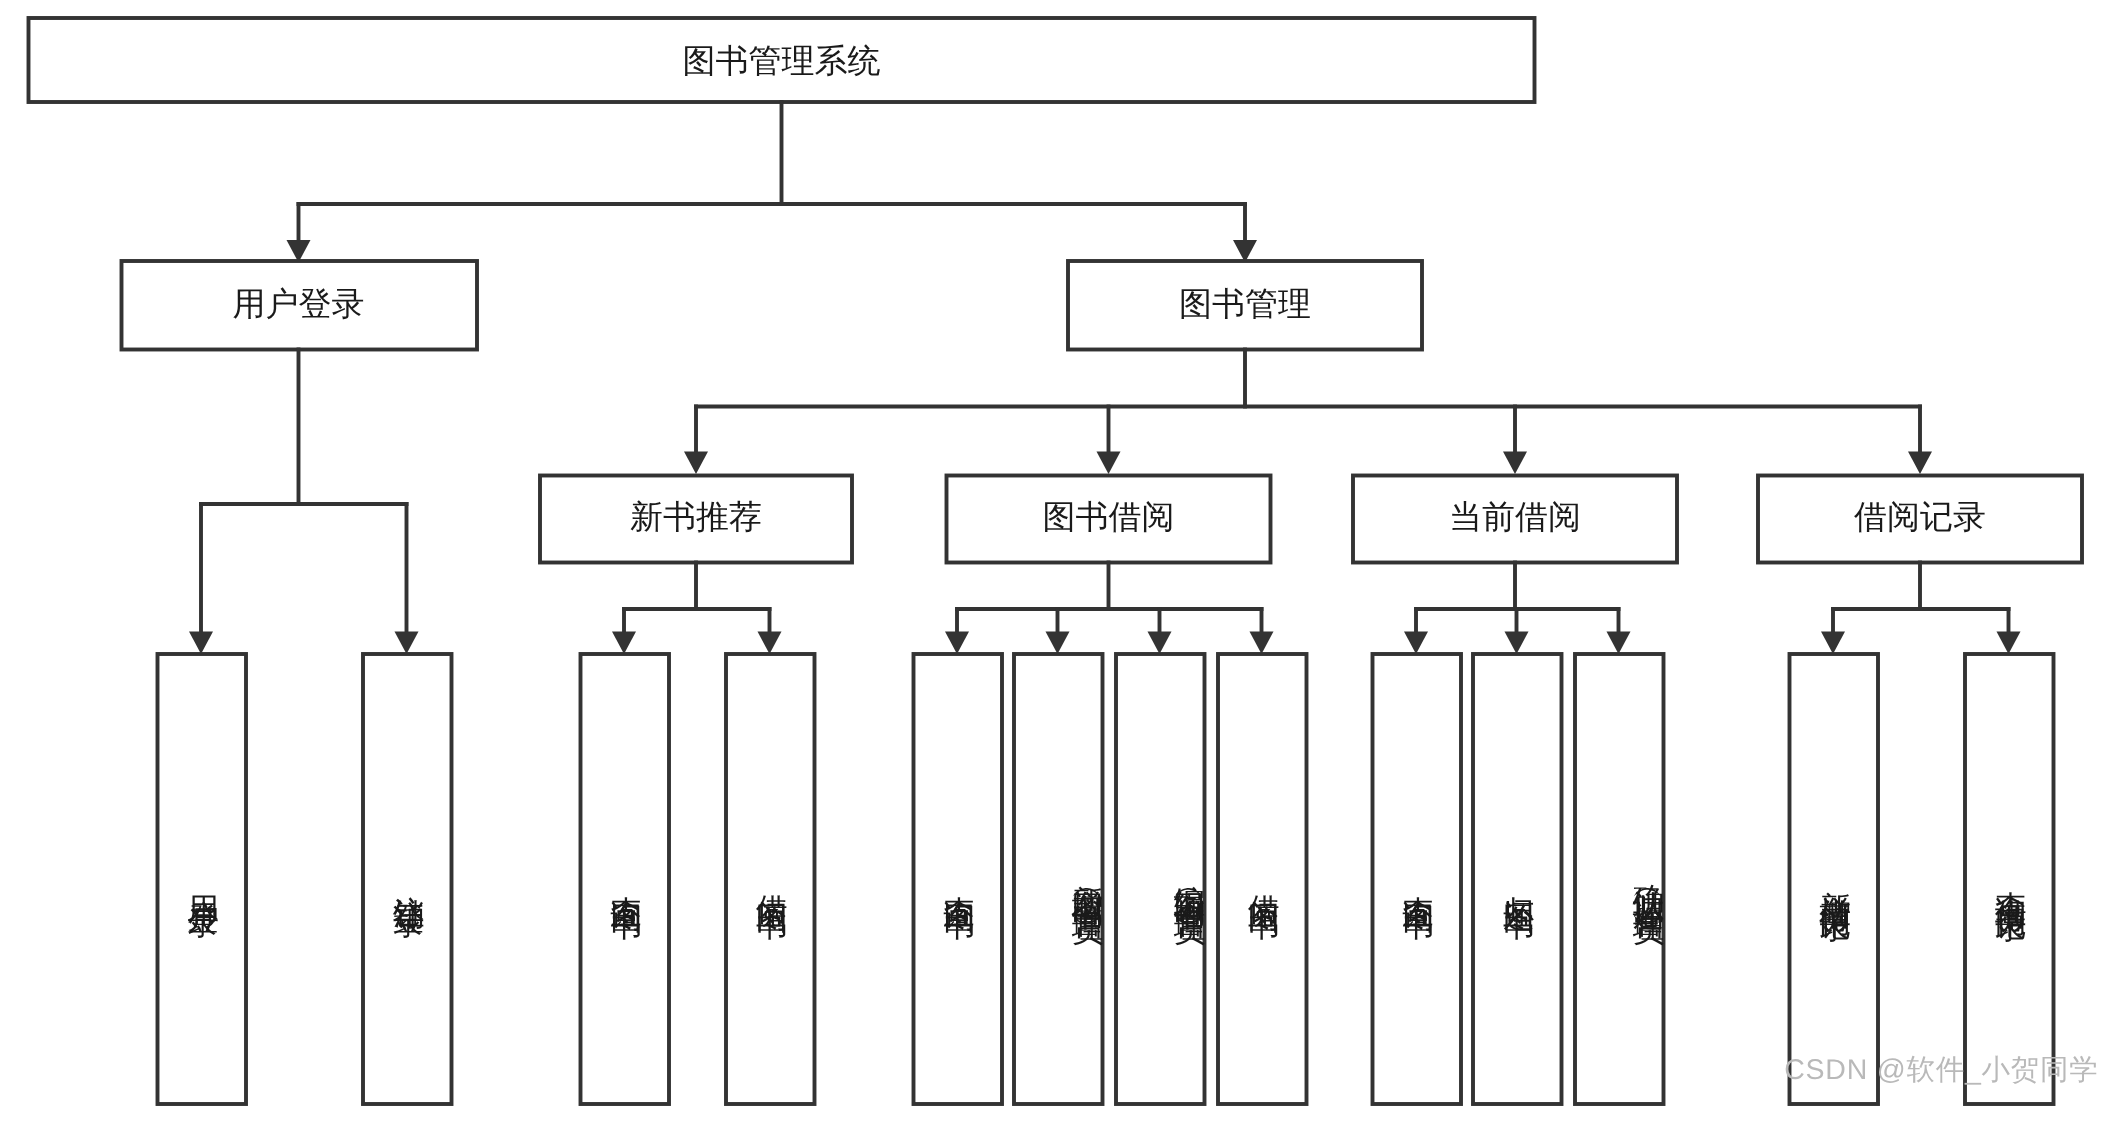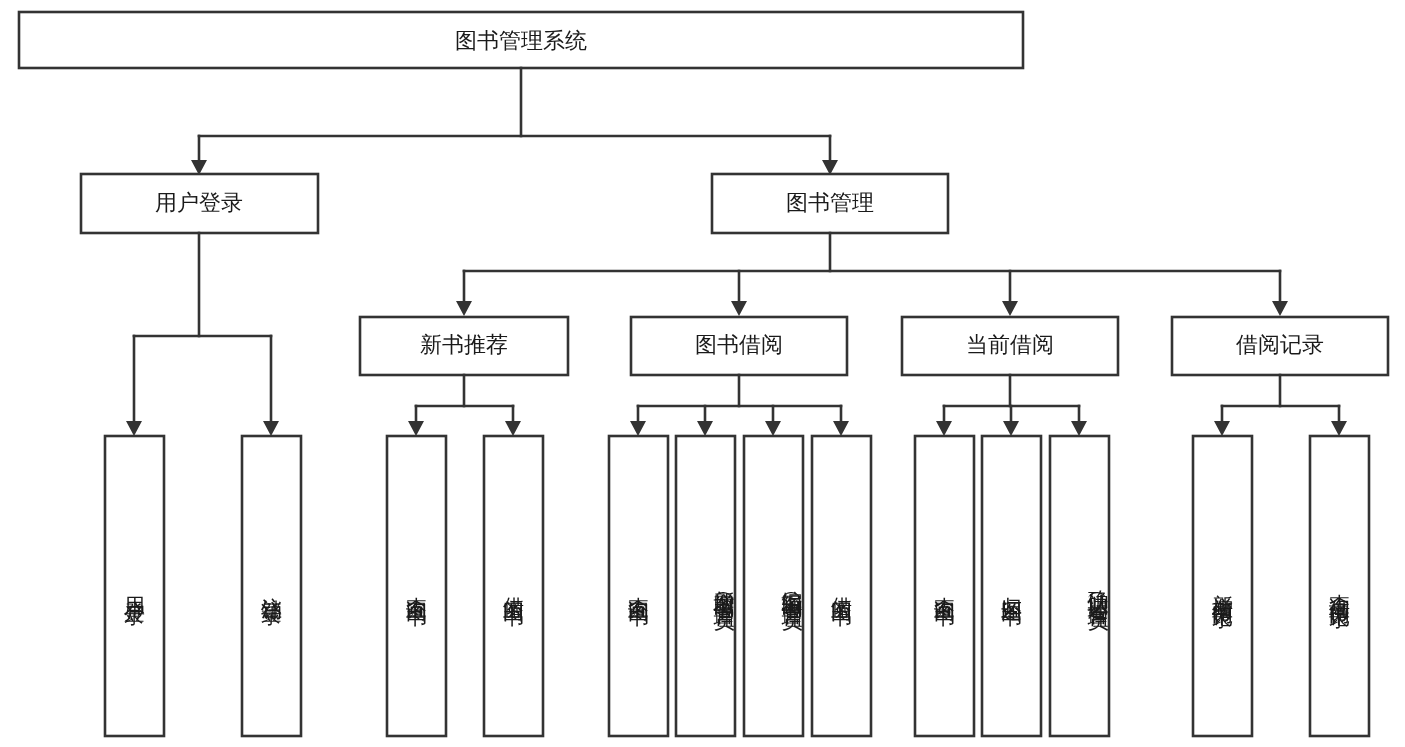--- a/index.html
+++ b/index.html
@@ -212,14 +212,15 @@
   <div class="leaf-label-wrap" style="left:744px; top:440px; width:59px; height:292px; align-items:flex-start;">编辑图书（管理员）</div>
   <div class="leaf-label-wrap" style="left:812px; top:436px; width:59px; height:300px;">借阅图书</div>
 
   <div class="leaf-label-wrap" style="left:915px; top:436px; width:59px; height:300px;">查询图书</div>
   <div class="leaf-label-wrap" style="left:982px; top:436px; width:59px; height:300px;">归还图书</div>
   <div class="leaf-label-wrap" style="left:1050px; top:440px; width:59px; height:292px; align-items:flex-start;">确认归还（管理员）</div>
 
   <div class="leaf-label-wrap" style="left:1193px; top:436px; width:59px; height:300px;">新增借阅记录</div>
   <div class="leaf-label-wrap" style="left:1310px; top:436px; width:59px; height:300px;">查询借阅记录</div>
 
+  <div class="watermark">CSDN @软件_小贺同学</div>
 
 </div>
 
 </body></html>

